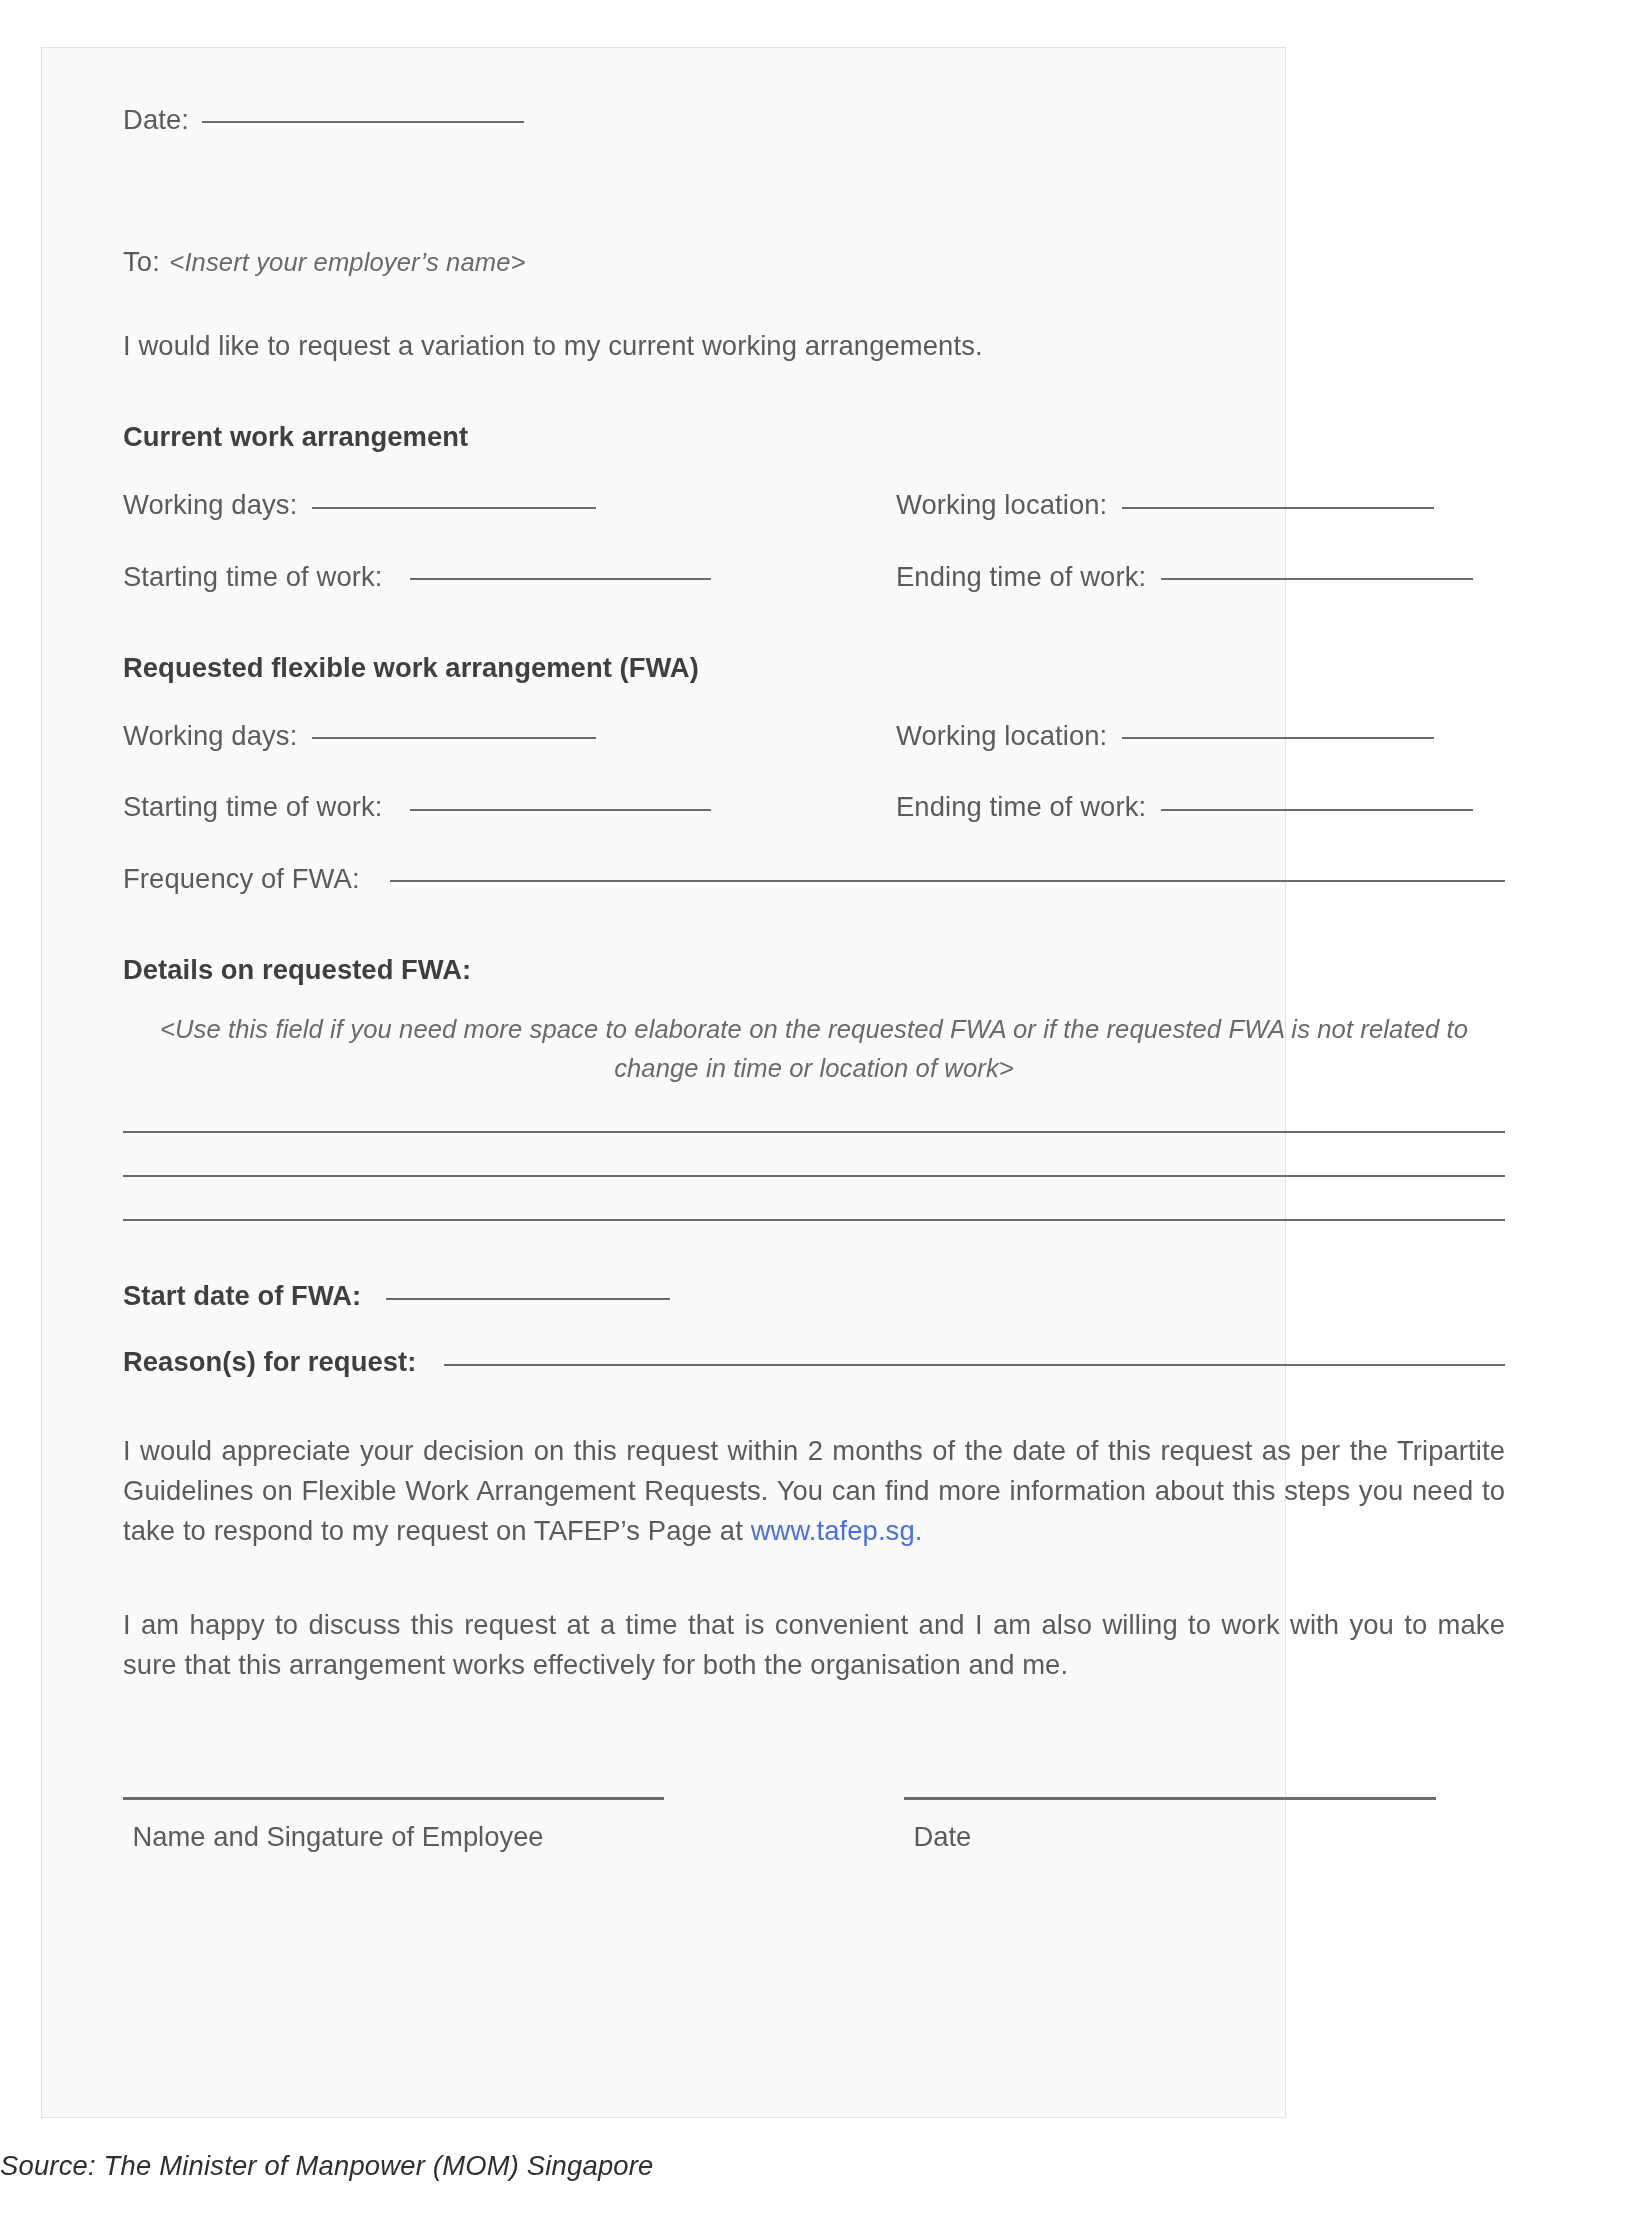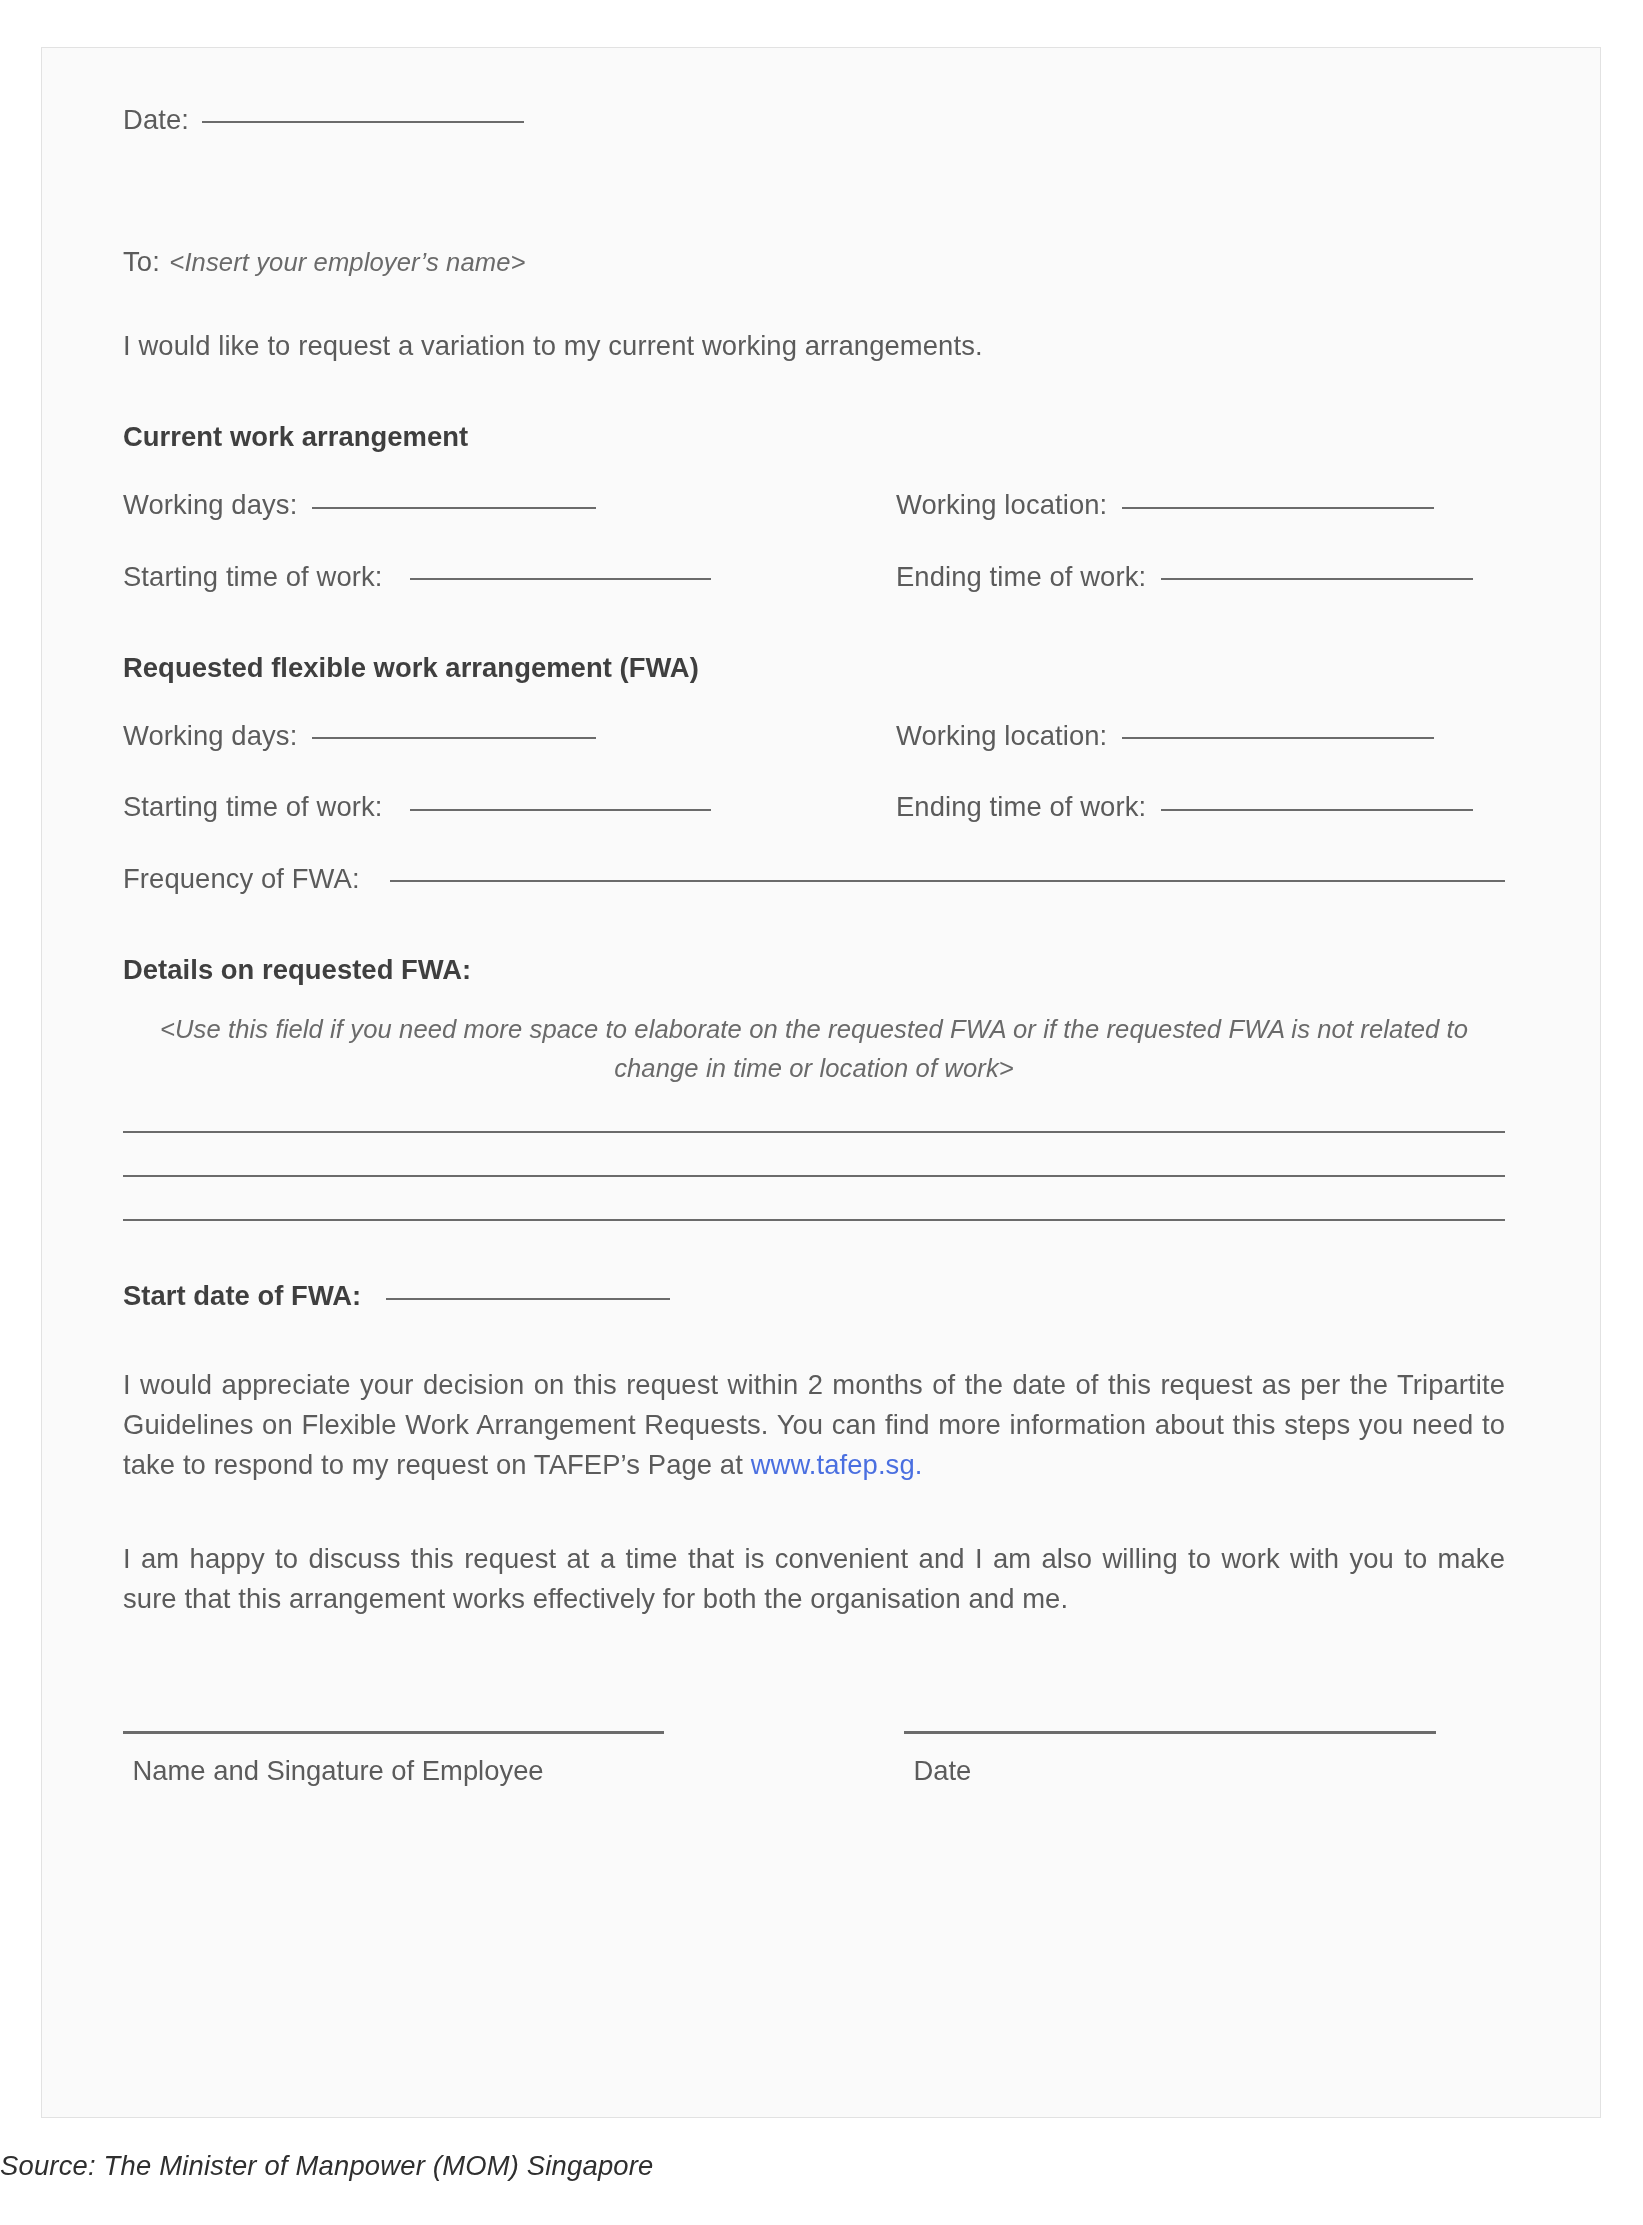--- a/index.html
+++ b/index.html
@@ -15,21 +15,21 @@
     -webkit-font-smoothing: antialiased;
     overflow: hidden;
     position: relative;
   }
 
   
   .page-card {
     position: absolute;
     left: 41px;
     top: 47px;
-    width: 1560px;          
+    width: 1245px;          
     height: 2071px;         
     background: #fafafa;
     border: 1.9px solid #e2e2e2;
     box-sizing: border-box;
   }
 
   .sheet {
     position: absolute;
     left: 81px;             
     top: 52px;
@@ -253,20 +253,24 @@
       <div class="hr"></div>
       <div class="hr"></div>
     </div>
 
     <div class="bold-row" style="margin-top:59px;">
       <span class="bold-head fld-label">Start date of FWA:</span>
       <span class="rule w-start"></span>
     </div>
 
 
+    <div class="bold-row">
+      <span class="bold-head fld-label">Reason(s) for request:</span>
+      <span class="rule-grow w-reason"></span>
+    </div>
 
     <p class="body-txt para" style="margin-bottom:0;">
       <span>I would  appreciate your decision on this request within 2 months of the date of this request as per the Tripartite Guidelines on Flexible  Work Arrangement Requests. You can find more information about this steps you need to take to respond to my request on TAFEP’s Page at </span><a class="link" href="#">www.tafep.sg.</a>
     </p>
 
     <p class="body-txt para para-2" style="margin-bottom:0;">I am happy to discuss this request at a time that is convenient and I am also willing to work with you to make sure that this arrangement works effectively for both the organisation and me.</p>
 
     <div class="sig-block">
       <div class="sig-cell-1">
         <div class="sig-rule"></div>

